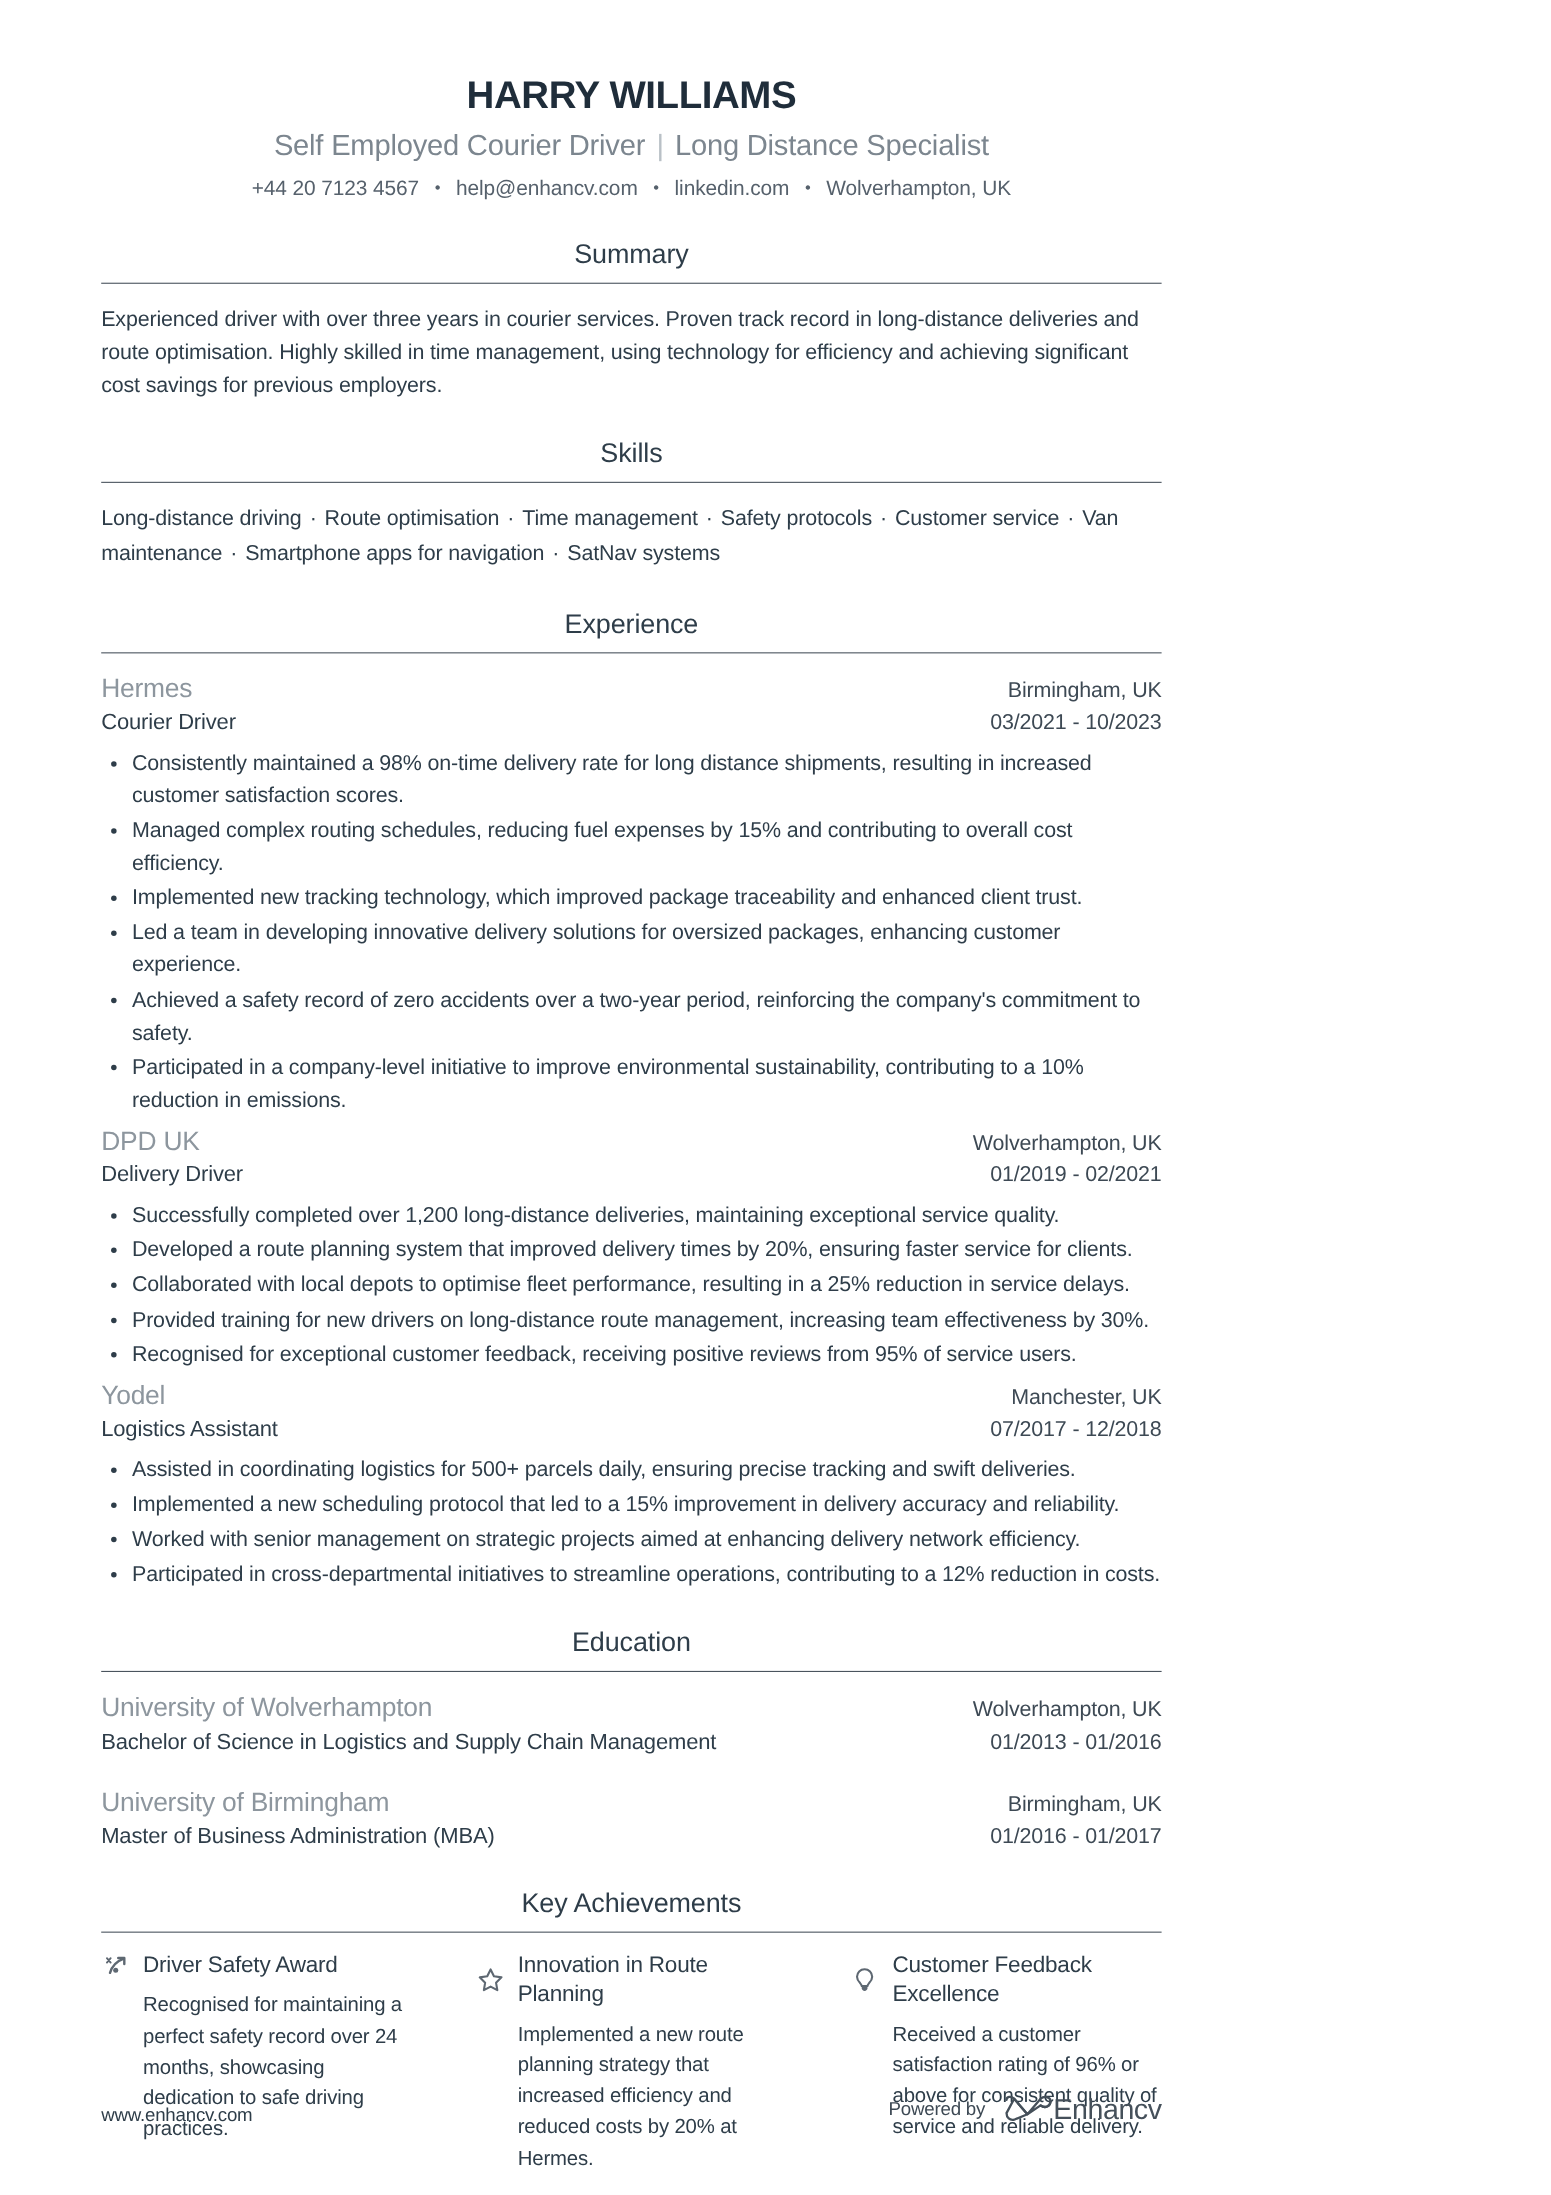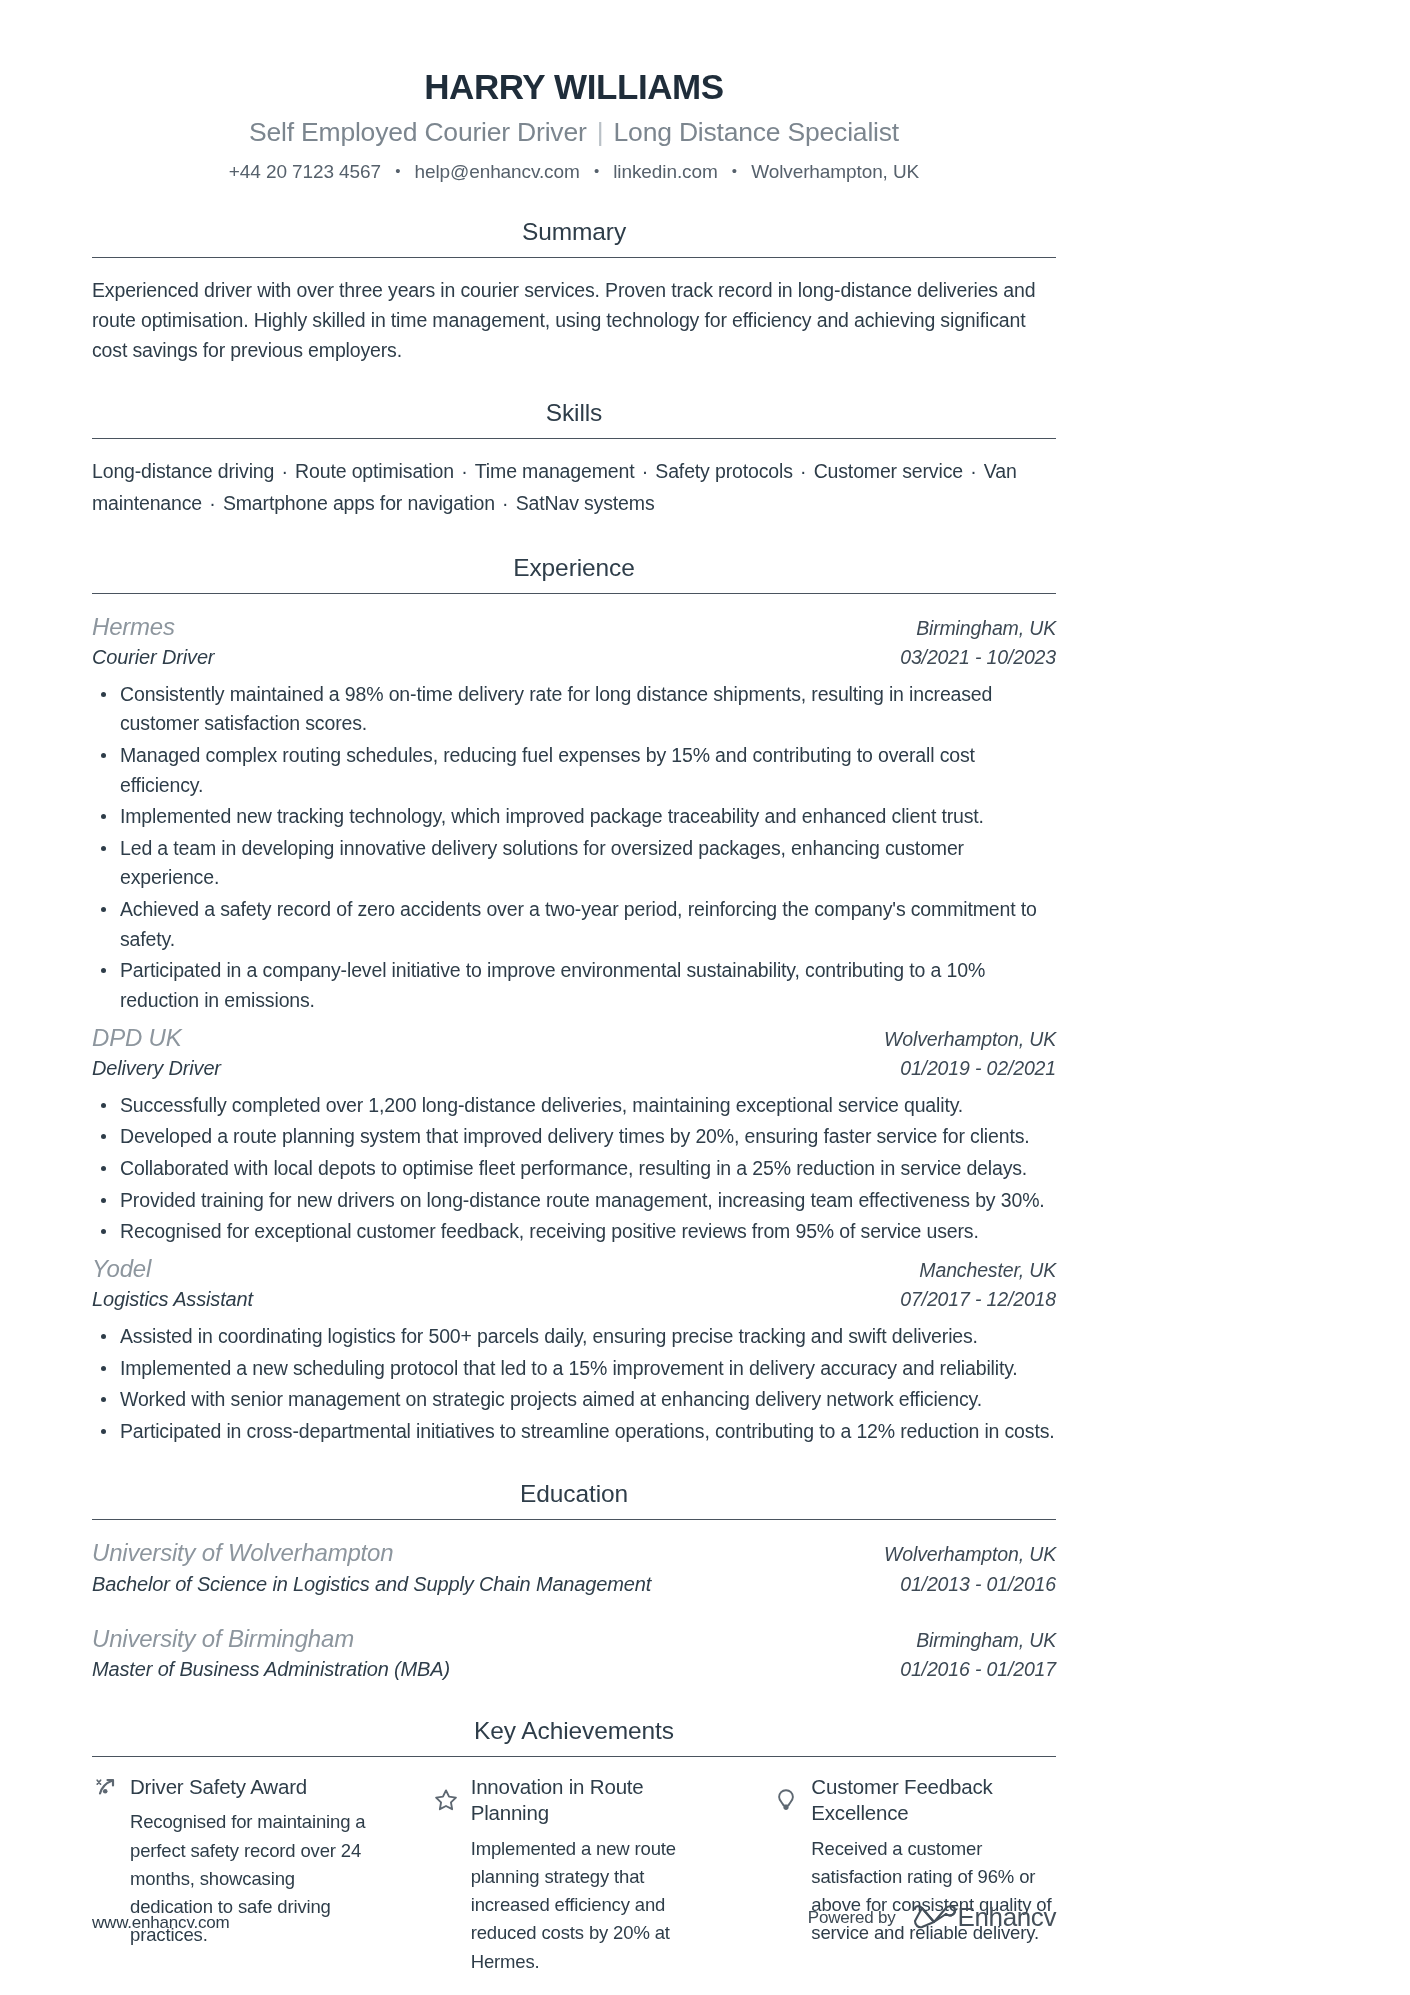--- a/index.html
+++ b/index.html
@@ -99,21 +99,20 @@
   .skills-text .skill-sep { color: #2e3d49; padding: 0 2px; }
 
   
   .entry { margin-bottom: 6px; }
   .entry + .entry { }
 
   .entry-row {
     display: flex;
     justify-content: space-between;
     align-items: baseline;
-    font-style: italic;
   }
 
   .entry-org {
     font-size: 24px;
     font-weight: 400;
     color: #8d969e;
     letter-spacing: -0.2px;
     line-height: 1.34;
   }
   .entry-place {

